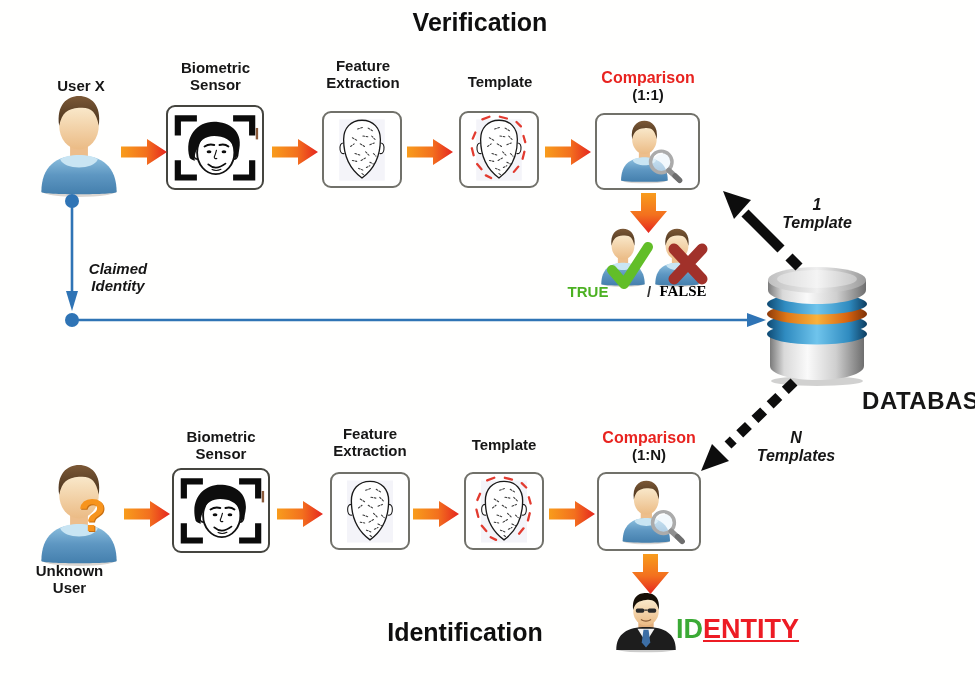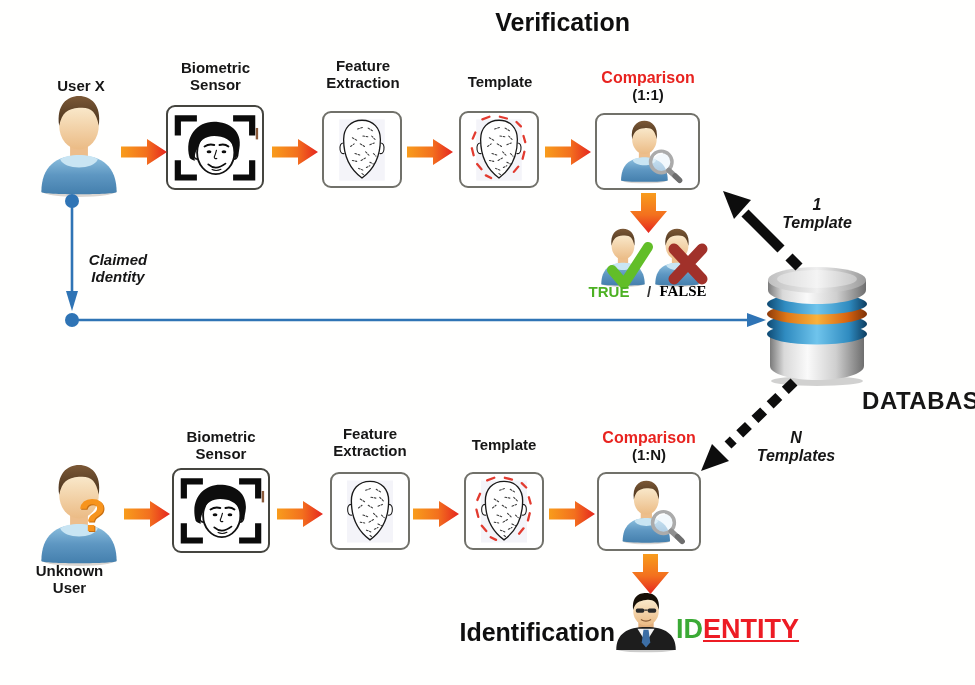--- a/index.html
+++ b/index.html
@@ -1,21 +1,21 @@
 <!DOCTYPE html>
 <html><head>
 <meta charset="utf-8">
 <style>
   * { margin:0; padding:0; box-sizing:border-box; }
   body { font-family:"Liberation Sans", sans-serif; background:#fff; }
   .canvas { position:relative; width:975px; height:685px; background:#FFFFFE; overflow:hidden; }
   .abs { position:absolute; }
   .lbl { position:absolute; font-weight:700; font-size:15px; color:#161616; text-align:center; line-height:1.14; }
   .it  { font-style:italic; }
-  .title { position:absolute; font-weight:700; font-size:25px; color:#0f0f0f; text-align:right; }
+  .title { position:absolute; font-weight:700; font-size:25px; color:#0f0f0f; text-align:center; }
   .box { position:absolute; background:#fff; border:2px solid #71716a; border-radius:9px; }
   .box.sensor { border-color:#45453f; }
   .red { color:#E8231F;text-align:center; }
   .green { color:#4CB122; }
   .falsered { color:#000000;font-family:Liberation Serif, serif; }
   .idgreen { color:#3BAA35;margin-top:42px; }
   .identred { color:#ED1C24;text-decoration:underline; }
   .qmark { position:absolute; font-weight:700; font-size:46px; color:#F7941D; text-shadow:1px 1px 0 #c96f10; }
   svg.icon { position:absolute; overflow:visible; }
   .dbl { line-height:1.1; }
@@ -208,25 +208,25 @@
     </svg>
   <svg class="icon" style="left:651px;top:227px" width="52" height="60" viewBox="0 0 90 105">
       <use href="#person"></use>
     </svg>
   <svg class="icon" style="left:607px;top:242px" width="46" height="48" viewBox="0 0 46 48">
     <path d="M5,28 L17,42 L41,5" fill="none" stroke="#62BE28" stroke-width="10" stroke-linecap="round" stroke-linejoin="round"></path>
   </svg>
   <svg class="icon" style="left:668px;top:242px" width="40" height="44" viewBox="0 0 40 44">
     <path d="M6,7 L34,37 M34,7 L6,37" stroke="#A1312A" stroke-width="11" stroke-linecap="round"></path>
   </svg>
-  <div class="lbl green" style="left:581px;top:283px;width:56px">TRUE</div>
+  <div class="lbl green" style="left:560px;top:283px;width:56px">TRUE</div>
   <div class="lbl" style="left:643px;top:283px;width:12px;color:#333">/</div>
   <div class="lbl falsered" style="left:656px;top:283px;width:54px">FALSE</div>
 
-  <div class="lbl it dbl" style="left:84px;top:252px;width:68px">
+  <div class="lbl it dbl" style="left:84px;top:261px;width:68px">
     <div>Claimed</div>
     <div>Identity</div>
   </div>
 
   <svg class="icon" style="left:762px;top:264px" width="111" height="123" viewBox="0 0 111 123">
       <use href="#dbcyl"></use>
     </svg>
   <div class="lbl" style="left:854px;top:387px;width:150px;font-size:24px;letter-spacing:0.5px">DATABASE</div>
   <div class="lbl it dbl" style="left:772px;top:196px;width:90px;font-size:16px">
     <div>1</div>

